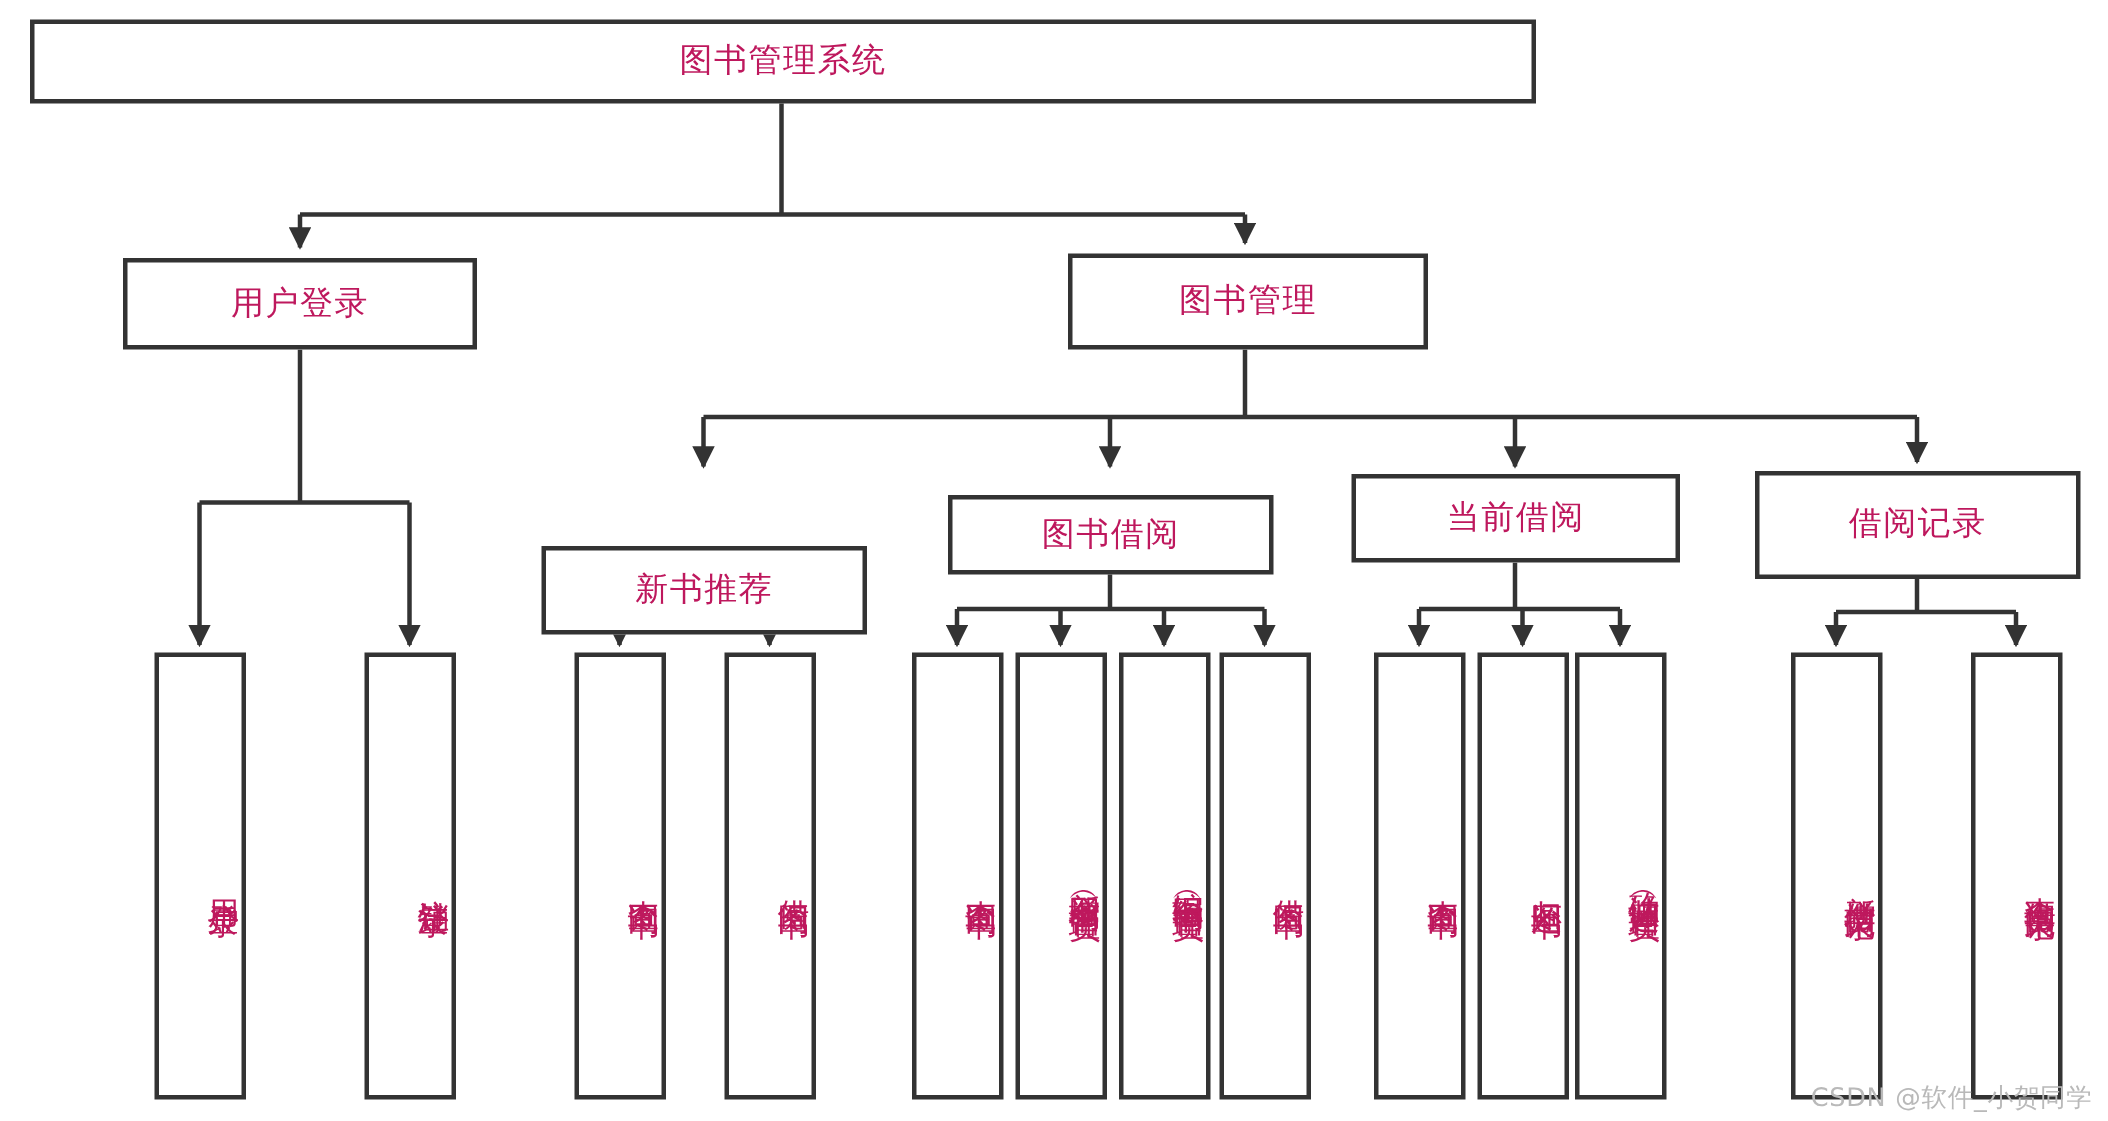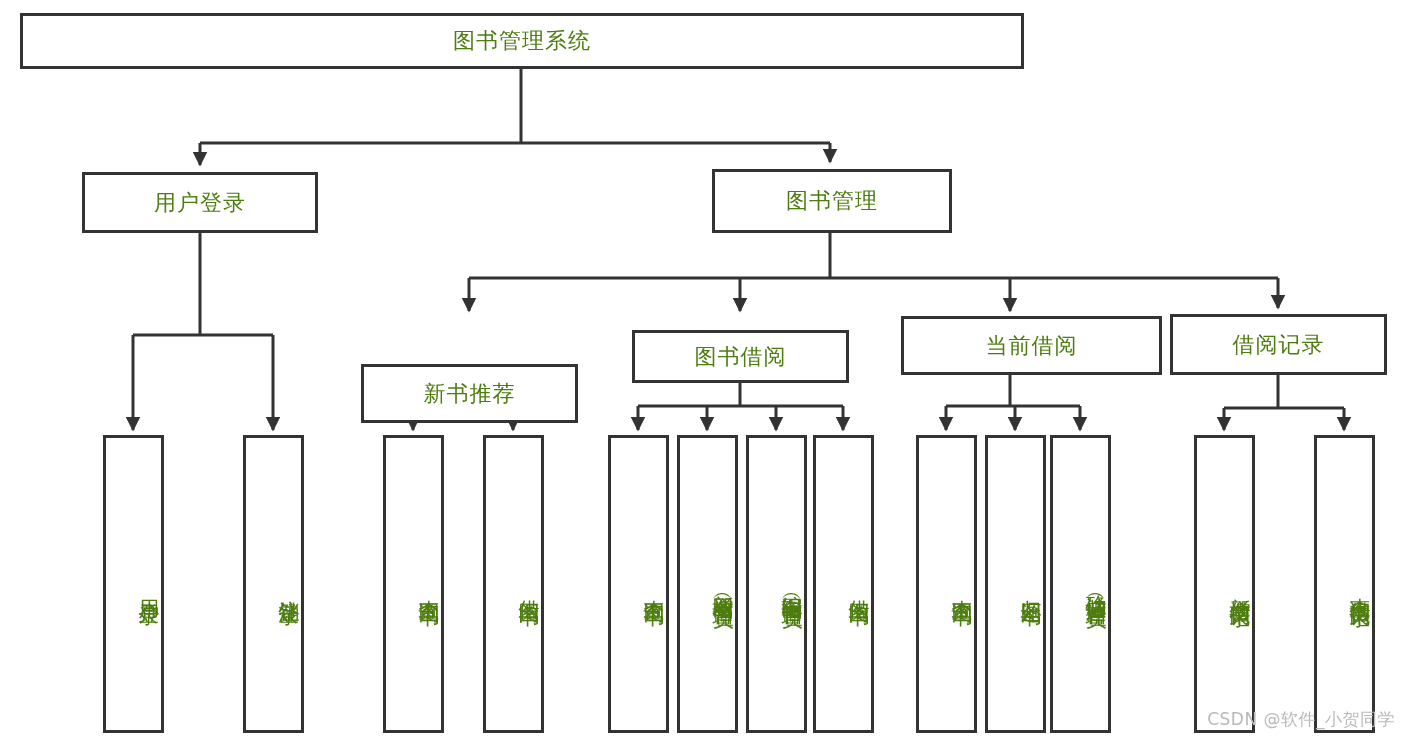--- a/index.html
+++ b/index.html
@@ -26,21 +26,21 @@
     pointer-events: none;
   }
   .node {
     position: absolute;
     box-sizing: border-box;
     border: 3px solid #333333;
     background: #ffffff;
     display: flex;
     align-items: center;
     justify-content: center;
-    color: #4d7c0f;
+    color: #be185d;
   }
   .node.horiz {
     font-size: 22px;
     letter-spacing: 1px;
   }
   .node.vert {
     writing-mode: vertical-rl;
     text-orientation: upright;
     font-size: 21px;
     letter-spacing: 2px;
@@ -49,21 +49,21 @@
     justify-content: center;
   }
   .node .label {
     display: block;
     line-height: 1.15;
     white-space: nowrap;
   }
   .watermark {
     position: absolute;
     right: 10px;
-    bottom: 16px;
+    bottom: 4px;
     font-size: 17px;
     color: #b9b9b9;
     letter-spacing: 0.5px;
     white-space: nowrap;
   }
 </style>
 </head>
 <body>
 
 <div id="canvas">
@@ -128,24 +128,24 @@
   <div class="node horiz" style="left:712px; top:169px; width:240px; height:64px;">
     <span class="label">图书管理</span>
   </div>
 
   <div class="node horiz" style="left:361px; top:316px; width:217px; height:59px;margin-top:48px;">
     <span class="label">新书推荐</span>
   </div>
   <div class="node horiz" style="left:632px; top:330px; width:217px; height:53px;">
     <span class="label">图书借阅</span>
   </div>
-  <div class="node horiz" style="left:901px; top:316px; width:261px; height:59px;">
+  <div class="node horiz" style="left:901px; top:316px; width:219px; height:59px;">
     <span class="label">当前借阅</span>
   </div>
-  <div class="node horiz" style="left:1170px; top:314px; width:217px; height:61px;">
+  <div class="node horiz" style="left:1170px; top:314px; width:217px; height:72px;">
     <span class="label">借阅记录</span>
   </div>
 
   <div class="node vert" style="left:103px; top:435px; width:61px; height:298px;">
     <span class="label">用户登录</span>
   </div>
   <div class="node vert" style="left:243px; top:435px; width:61px; height:298px;">
     <span class="label">注销登录</span>
   </div>
 

